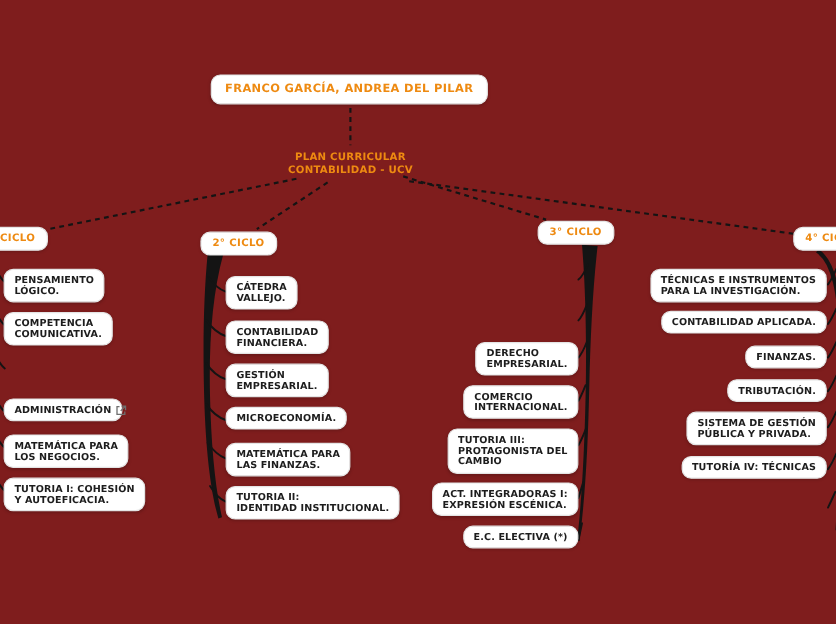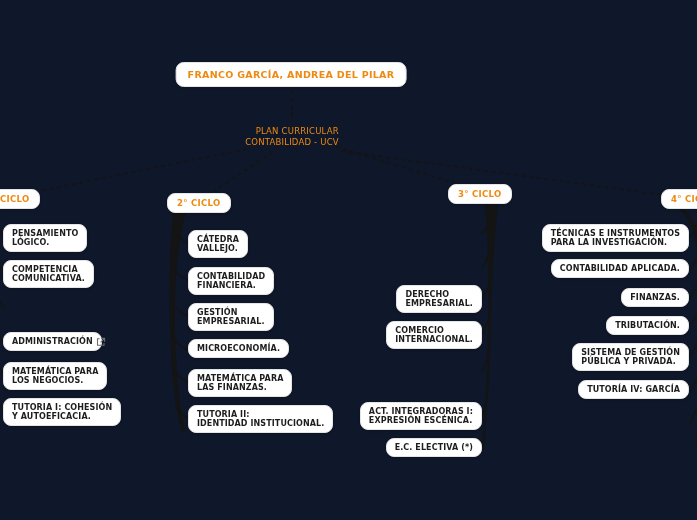--- a/index.html
+++ b/index.html
@@ -3,38 +3,38 @@
 <meta charset="utf-8">
 <style>
   :root{
     --accent:#EE8A11;
     --node-text:#1d1d1d;
     --line:#141414;
     --node-border:#e4e4e4;
   }
   html,body{margin:0;padding:0;background:#fff;}
   #canvas{
-    position:relative;width:697px;height:520px;background:#0f172a;
+    position:relative;width:697px;height:520px;background:#7f1d1d;
     overflow:hidden;font-family:"DejaVu Sans","Liberation Sans",sans-serif;
   }
   #connector-layer{position:absolute;left:0;top:0;}
   .node{
     position:absolute;background:#fff;border:1px solid var(--node-border);
     border-radius:8px;box-shadow:0 1px 2.5px rgba(0,0,0,.18);
     color:var(--node-text);font-weight:bold;white-space:pre-line;
   }
   .root-node{
     left:291px;top:62px;transform:translateX(-50%);
     padding:6px 11px;font-size:9.5px;letter-spacing:.3px;color:var(--accent);
     white-space:nowrap;
   }
   .central-topic{
     position:absolute;left:292px;top:126px;transform:translateX(-50%);
-    color:var(--accent);font-weight:normal;font-size:8.5px;line-height:1.25;
-    text-align:right;white-space:pre-line;letter-spacing:.2px;
+    color:var(--accent);font-weight:bold;font-size:8.5px;line-height:1.25;
+    text-align:center;white-space:pre-line;letter-spacing:.2px;
   }
   .branch-header{
     padding:4px 9px;font-size:8.5px;letter-spacing:.3px;color:var(--accent);
     white-space:nowrap;
   }
   .topic{
     padding:4px 8px;font-size:8px;line-height:1.15;letter-spacing:.1px;
   }
   .link-icon{position:absolute;width:10px;height:10px;line-height:0;}
 </style>
@@ -131,26 +131,29 @@
   <div class="node topic" style="left:188px;top:339px">MICROECONOMÍA.</div>
   <div class="node topic" style="left:188px;top:369px">MATEMÁTICA PARA
 LAS FINANZAS.</div>
   <div class="node topic" style="left:188px;top:405px">TUTORIA II:
 IDENTIDAD INSTITUCIONAL.</div>
 
   <div class="node topic" style="right:215px;top:285px">DERECHO
 EMPRESARIAL.</div>
   <div class="node topic" style="right:215px;top:321px">COMERCIO
 INTERNACIONAL.</div>
+  <div class="node topic" style="right:215px;top:357px">TUTORIA III:
+PROTAGONISTA DEL
+CAMBIO</div>
   <div class="node topic" style="right:215px;top:402px">ACT. INTEGRADORAS I:
 EXPRESIÓN ESCÉNICA.</div>
   <div class="node topic" style="right:215px;top:438px">E.C. ELECTIVA (*)</div>
 
   <div class="node topic" style="right:8px;top:224px">TÉCNICAS E INSTRUMENTOS
 PARA LA INVESTIGACIÓN.</div>
   <div class="node topic" style="right:8px;top:259px">CONTABILIDAD APLICADA.</div>
   <div class="node topic" style="right:8px;top:288px">FINANZAS.</div>
   <div class="node topic" style="right:8px;top:316px">TRIBUTACIÓN.</div>
   <div class="node topic" style="right:8px;top:343px">SISTEMA DE GESTIÓN
 PÚBLICA Y PRIVADA.</div>
-  <div class="node topic" style="right:8px;top:380px">TUTORÍA IV: GARCÍA</div>
+  <div class="node topic" style="right:8px;top:380px">TUTORÍA IV: TÉCNICAS</div>
 
 </div>
 
 </body></html>

